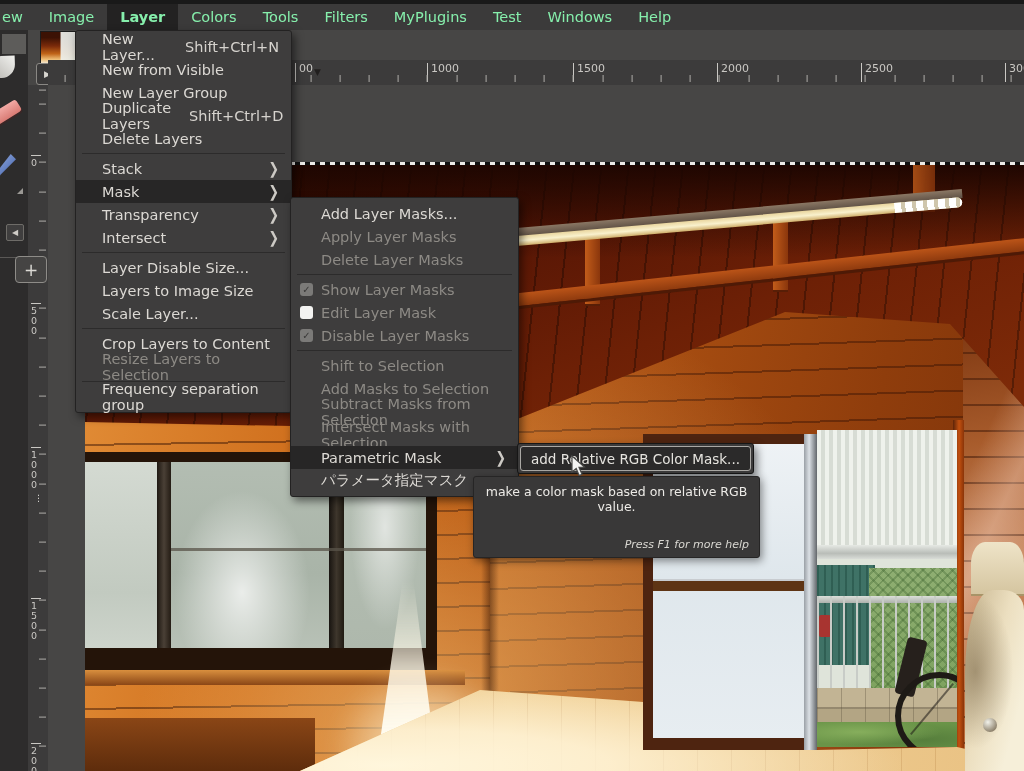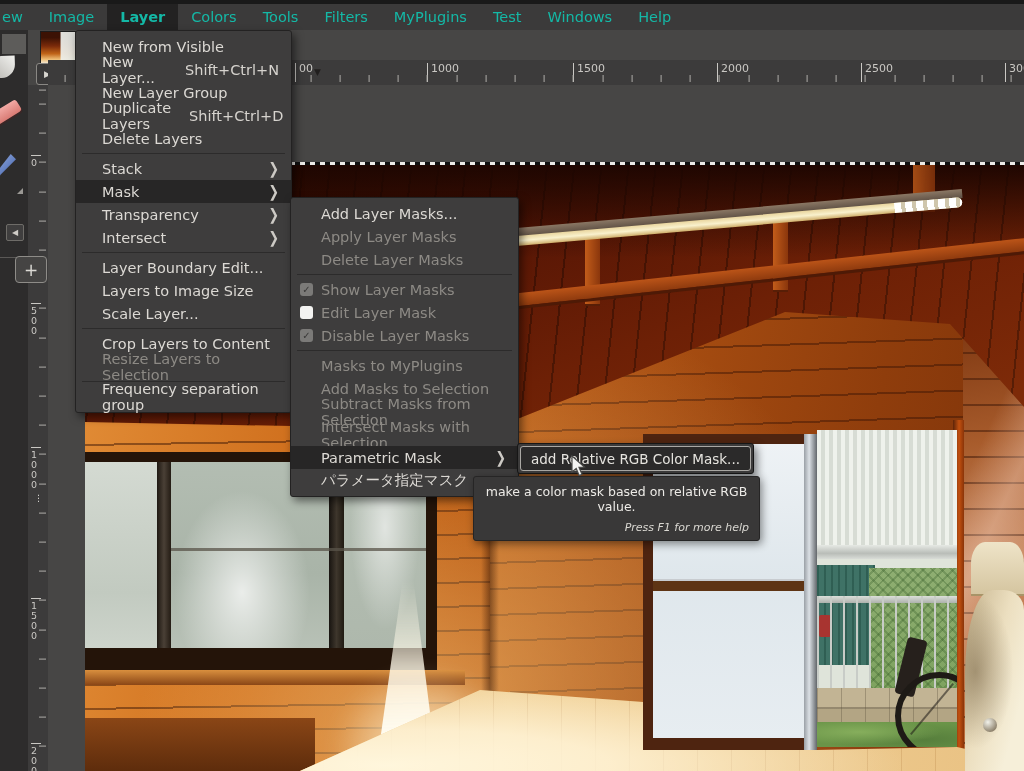--- a/index.html
+++ b/index.html
@@ -5,21 +5,21 @@
   html,body{margin:0;padding:0;}
   body{width:1024px;height:771px;overflow:hidden;background:#474645;
        font-family:"DejaVu Sans","Liberation Sans",sans-serif;
        -webkit-font-smoothing:antialiased;}
   .abs{position:absolute;}
   #screen{position:relative;width:1024px;height:771px;background:#474645;overflow:hidden;}
 
   
   #topstrip{left:0;top:0;width:1024px;height:4px;background:#191919;}
   #menubar{left:0;top:4px;width:1024px;height:26px;background:#3b3a3a;display:flex;align-items:center;}
-  .mb-item{padding:0 13px;height:26px;display:flex;align-items:center;font-size:14.5px;color:#14b8a6;cursor:default;}
+  .mb-item{padding:0 13px;height:26px;display:flex;align-items:center;font-size:14.5px;color:#86efac;cursor:default;}
   .mb-item.first{padding-left:2px;}
   .mb-item.active{background:#232222;font-weight:bold;}
 
   
   #toolbox{left:0;top:30px;width:28px;height:741px;background:#2d2c2c;overflow:hidden;}
   .tool-block{left:2px;top:4px;width:24px;height:20px;background:#5d5c5a;}
   .tool-brush{left:-7px;top:26px;width:22px;height:22px;background:linear-gradient(135deg,#f2f2ef,#b9b7b2);border-radius:0 100% 60% 60%;transform:rotate(88deg);}
   .tool-eraser{left:-9px;top:76px;width:30px;height:13px;background:linear-gradient(#f2a9a4,#d97b74);border-radius:3px;transform:rotate(-32deg);box-shadow:0 2px 0 rgba(80,30,30,.4);}
   .tool-ink{left:-8px;top:124px;width:24px;height:24px;background:linear-gradient(135deg,#9db4e4,#3c5ca8);clip-path:polygon(0 100%,78% 0,100% 22%,22% 100%);}
   .tool-ink-corner{left:17px;top:158px;width:0;height:0;border-left:6px solid transparent;border-bottom:6px solid #9a9894;}
@@ -187,21 +187,21 @@
   .chk{position:absolute;left:9px;top:5px;width:13px;height:13px;border-radius:3px;display:flex;align-items:center;justify-content:center;font-size:10px;line-height:10px;}
   .chk.gray{background:#7b7a78;color:#3a3938;}
   .chk.white{background:#f3f3f1;color:transparent;}
 
   #menu-parametric-panel{position:absolute;left:517px;top:443px;width:231px;background:#3c3b3b;border:1px solid #161616;border-radius:3px;box-shadow:3px 4px 9px rgba(0,0,0,.5);padding:2px;z-index:11;}
   #parametric-item{height:23px;display:flex;align-items:center;justify-content:center;border:1px solid #aaa8a4;border-radius:3px;background:#2b2a2a;font-size:13.5px;color:#e6e4df;}
 
   #tooltip{position:absolute;left:473px;top:476px;width:265px;background:#393838;border:1px solid #262525;border-radius:3px;
     box-shadow:2px 3px 8px rgba(0,0,0,.45);padding:7px 10px 6px;z-index:12;}
   #tooltip .tt-text{display:block;text-align:center;font-size:12.5px;color:#edebe7;}
-  #tooltip .tt-hint{display:block;text-align:right;font-style:italic;font-size:11px;margin-top:7px;color:#dad8d2;}
+  #tooltip .tt-hint{display:block;text-align:right;font-style:italic;font-size:11px;margin-top:24px;color:#dad8d2;}
 
   #cursor{position:absolute;left:570px;top:455px;z-index:20;}
 </style>
 </head>
 <body>
 
 <div id="screen">
 
   <div class="abs" id="topstrip"></div>
 
@@ -302,25 +302,25 @@
       <div id="floor"></div>
       <div id="chair-top"></div>
       <div id="chair-body"></div>
       <div id="chair-knob"></div>
       <div id="ants"></div>
     </div>
   </div>
 
   <div class="panel" id="menu-layer-panel" style="left:75px;top:30px;width:215px;">
     <div class="mi">
-      <span>New from Visible</span>
-    </div>
-    <div class="mi">
       <span>New Layer...</span>
       <span class="sc">Shift+Ctrl+N</span>
+    </div>
+    <div class="mi">
+      <span>New from Visible</span>
     </div>
     <div class="mi">
       <span>New Layer Group</span>
     </div>
     <div class="mi">
       <span>Duplicate Layers</span>
       <span class="sc">Shift+Ctrl+D</span>
     </div>
     <div class="mi">
       <span>Delete Layers</span>
@@ -337,21 +337,21 @@
     <div class="mi">
       <span>Transparency</span>
       <span class="arr">❯</span>
     </div>
     <div class="mi">
       <span>Intersect</span>
       <span class="arr">❯</span>
     </div>
     <div class="sep"></div>
     <div class="mi">
-      <span>Layer Boundary Edit...</span>
+      <span>Layer Disable Size...</span>
     </div>
     <div class="mi">
       <span>Layers to Image Size</span>
     </div>
     <div class="mi">
       <span>Scale Layer...</span>
     </div>
     <div class="sep"></div>
     <div class="mi">
       <span>Crop Layers to Content</span>
@@ -383,21 +383,21 @@
     <div class="mi dis">
       <span class="chk white"></span>
       <span>Edit Layer Mask</span>
     </div>
     <div class="mi dis">
       <span class="chk gray">✓</span>
       <span>Disable Layer Masks</span>
     </div>
     <div class="sep"></div>
     <div class="mi dis">
-      <span>Masks to MyPlugins</span>
+      <span>Shift to Selection</span>
     </div>
     <div class="mi dis">
       <span>Add Masks to Selection</span>
     </div>
     <div class="mi dis">
       <span>Subtract Masks from Selection</span>
     </div>
     <div class="mi dis">
       <span>Intersect Masks with Selection</span>
     </div>

